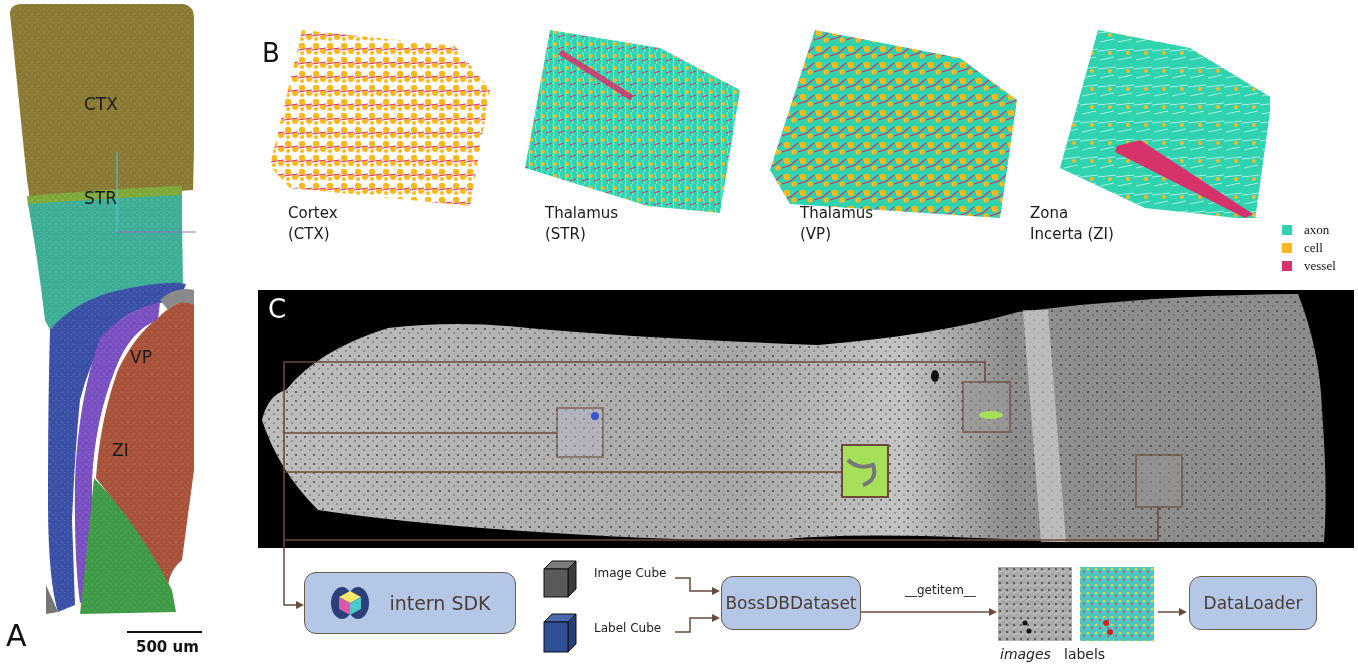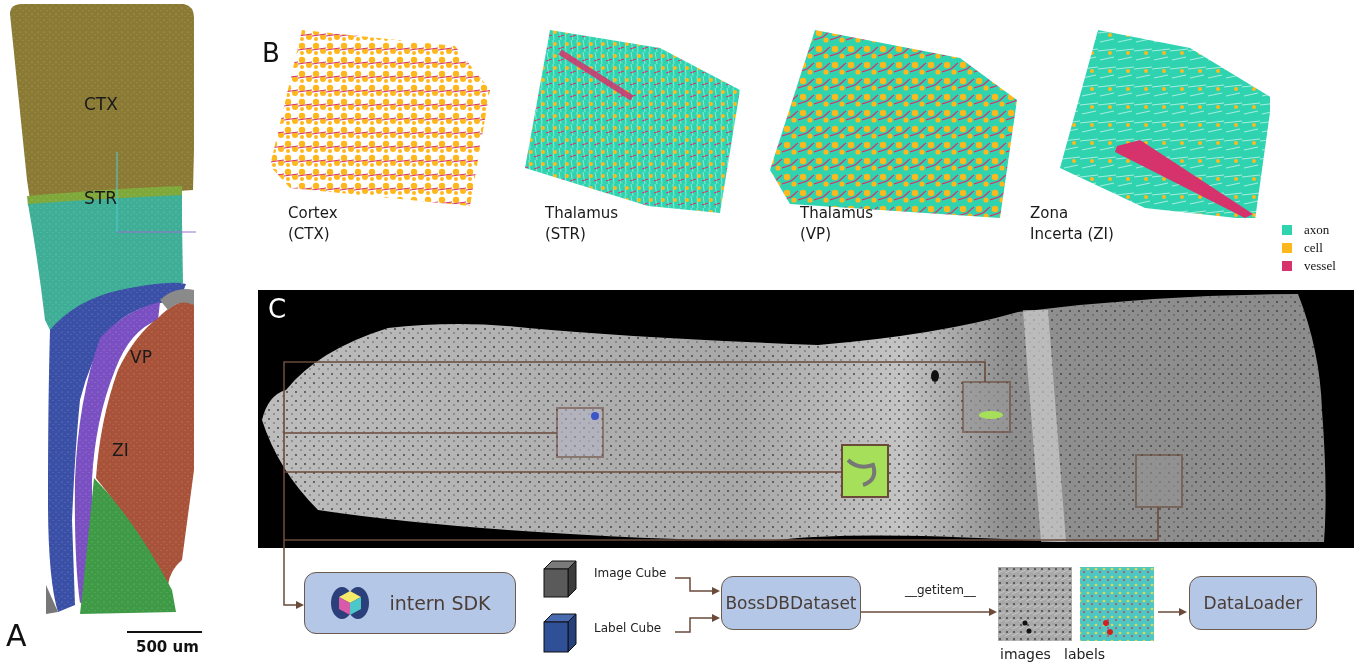--- a/index.html
+++ b/index.html
@@ -236,18 +236,18 @@
       <circle cx="6" cy="5" r="1.2" fill="#a66a7a"></circle>
     </pattern>
   </defs>
   <rect x="0" y="0" width="74" height="74" fill="url(#tgray)"></rect>
   <circle cx="27" cy="56" r="2.5" fill="#111"></circle>
   <circle cx="31" cy="64" r="2.5" fill="#111"></circle>
   <rect x="82" y="0" width="74" height="74" fill="url(#tlab)"></rect>
   <circle cx="108" cy="56" r="3" fill="#d02020"></circle>
   <circle cx="112" cy="65" r="3" fill="#d02020"></circle>
 </svg>
-<span class="thumb-label" style="left:1000px;top:646px;">images</span>
+<span class="thumb-label" style="left:1000px;top:646px;font-style:italic;">images</span>
 <span class="thumb-label" style="left:1064px;top:646px;">labels</span>
 
 <div class="pbox" style="left:1189px;top:576px;width:126px;height:52px;">
   <span style="font-size:17px;">DataLoader</span>
 </div>
 
 </body></html>

